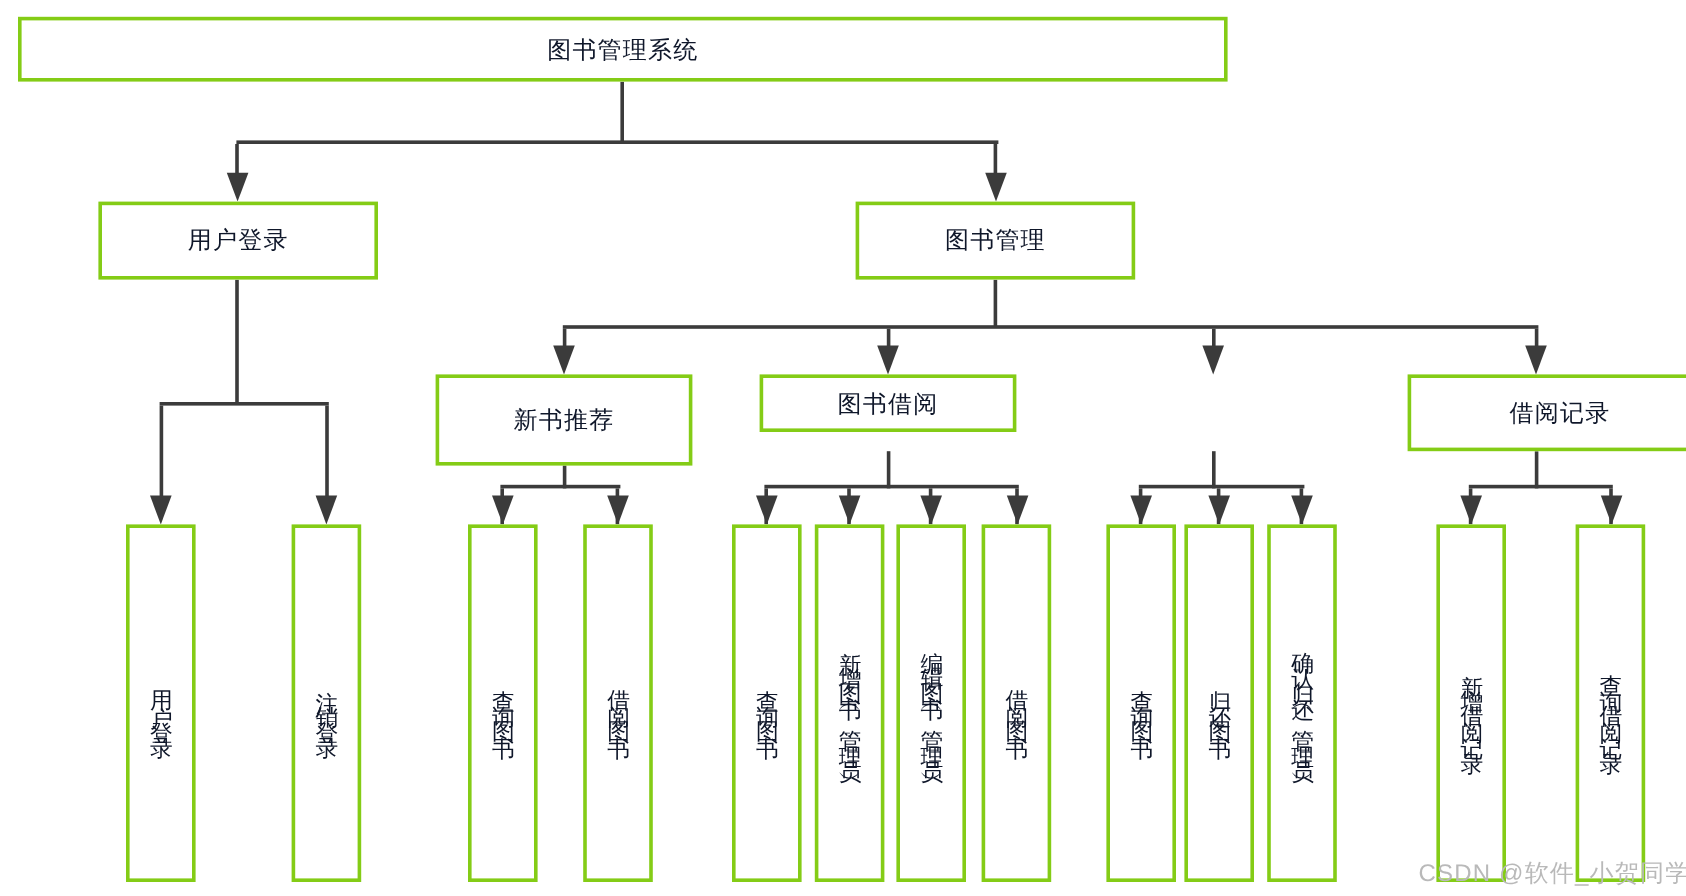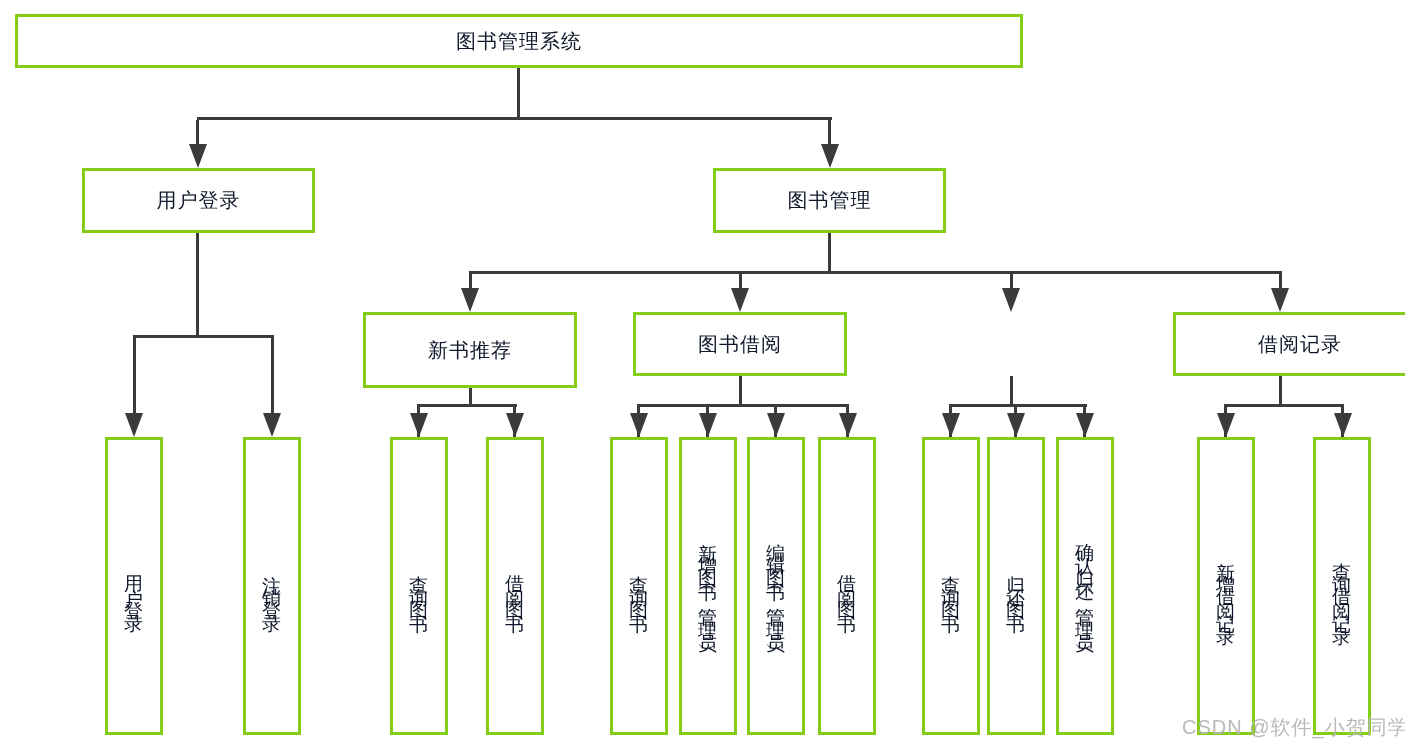--- a/index.html
+++ b/index.html
@@ -56,21 +56,21 @@
 <body>
 
 <div id="canvas">
 
   <div class="node" style="left:15px;top:14px;width:1008px;height:54px">图书管理系统</div>
 
   <div class="node" style="left:82px;top:168px;width:233px;height:65px">用户登录</div>
   <div class="node" style="left:713px;top:168px;width:233px;height:65px">图书管理</div>
 
   <div class="node" style="left:363px;top:312px;width:214px;height:76px">新书推荐</div>
-  <div class="node" style="left:633px;top:312px;width:214px;height:64px">图书借阅</div>
+  <div class="node" style="left:633px;top:312px;width:214px;height:48px">图书借阅</div>
   <div class="node" style="left:1173px;top:312px;width:254px;height:64px">借阅记录</div>
 
   <div class="node v" style="left:105px;top:437px;width:58px;height:298px">用户登录</div>
   <div class="node v" style="left:243px;top:437px;width:58px;height:298px">注销登录</div>
 
   <div class="node v" style="left:390px;top:437px;width:58px;height:298px">查询图书</div>
   <div class="node v" style="left:486px;top:437px;width:58px;height:298px">借阅图书</div>
 
   <div class="node v" style="left:610px;top:437px;width:58px;height:298px">查询图书</div>
   <div class="node v" style="left:679px;top:437px;width:58px;height:298px">新增图书（管理员）</div>

